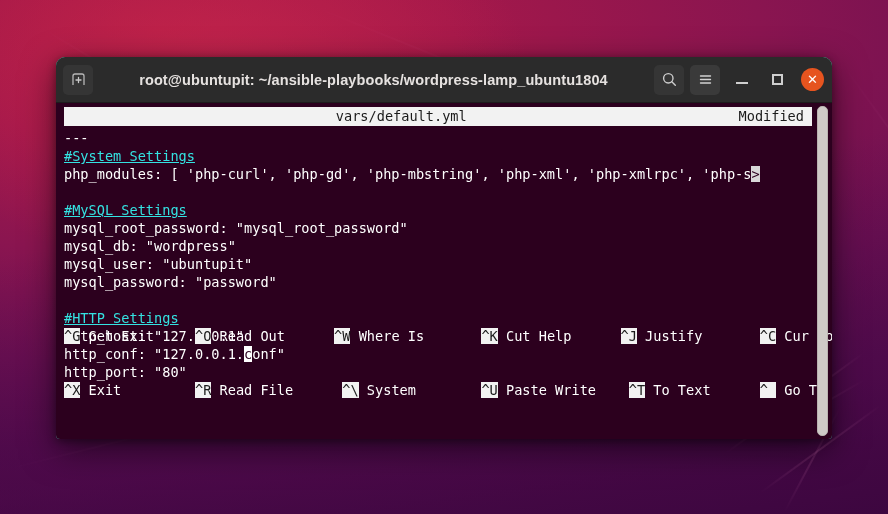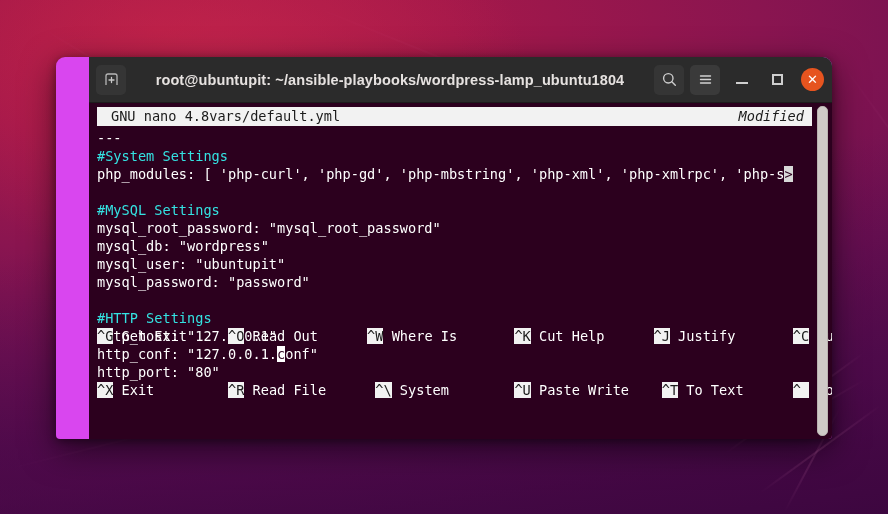--- a/index.html
+++ b/index.html
@@ -56,22 +56,21 @@
   
   #terminal-window {
     position: absolute;
     left: 56px;
     top: 57px;
     width: 776px;
     height: 382px;
     border-radius: 9px 9px 4px 4px;
     box-shadow: 0 10px 34px rgba(0,0,0,0.55), 0 2px 8px rgba(0,0,0,0.4);
     overflow: hidden;
-    background: #d946ef;
-    padding-left: 33px;
+    background: #5eead4;
   }
 
   
   #title-bar {
     height: 46px;
     background: #2b2b2b;
     border-bottom: 1px solid #1c1c1c;
     display: flex;
     align-items: center;
     padding: 0 8px 0 7px;
@@ -144,30 +143,30 @@
     background: #f2f2f2;
     color: #1b1b1b;
     height: 19px;
     line-height: 19px;
     margin: 4px 20px 0 8px;
     display: flex;
     font-size: 13.6px;
     white-space: pre;
   }
   #nano-header .nh-left   { flex: 0 0 auto; padding-left: 14px; }
-  #nano-header .nh-mid    { flex: 1 1 auto; }
-  #nano-header .nh-right  { flex: 0 0 auto; padding-right: 8px; font-style: italic; }
+  #nano-header .nh-mid    { flex: 1 1 auto; text-align: center; }
+  #nano-header .nh-right  { flex: 0 0 auto; padding-right: 8px; }
 
   
   #editor-area {
     padding: 3px 0 0 8px;
     white-space: pre;
   }
   .code-line { height: 18px; white-space: pre; }
-  .cmt   { color: #34e2e2; }
+  .cmt   { color: #34e2e2; text-decoration: underline; }
 
   .cursor {
     background: #ffffff;
     color: #2c001e;
   }
   .contmark {
     background: #d8d8d8;
     color: #2c001e;
   }
 
@@ -254,21 +253,20 @@
     </div>
 
     <div id="close-button">
       <span>✕</span>
     </div>
   </div>
 
   <div id="terminal-body">
 
     <div id="nano-header">
-      <span class="nh-left">GNU nano 4.8</span>
       <span class="nh-mid">vars/default.yml</span>
       <span class="nh-right">Modified</span>
     </div>
 
     <div id="editor-area"><div class="code-line"><span>---</span></div><div class="code-line"><span class="cmt">#System Settings</span></div><div class="code-line"><span>php_modules: [ 'php-curl', 'php-gd', 'php-mbstring', 'php-xml', 'php-xmlrpc', 'php-s</span><span class="contmark">&gt;</span></div><div class="code-line">&nbsp;</div><div class="code-line"><span class="cmt">#MySQL Settings</span></div><div class="code-line"><span>mysql_root_password: "mysql_root_password"</span></div><div class="code-line"><span>mysql_db: "wordpress"</span></div><div class="code-line"><span>mysql_user: "ubuntupit"</span></div><div class="code-line"><span>mysql_password: "password"</span></div><div class="code-line">&nbsp;</div><div class="code-line"><span class="cmt">#HTTP Settings</span></div><div class="code-line"><span>http_host: "127.0.0.1"</span></div><div class="code-line"><span>http_conf: "127.0.0.1.</span><span class="cursor">c</span><span>onf"</span></div><div class="code-line"><span>http_port: "80"</span></div></div>
 
     <div id="nano-shortcuts">
       <span class="sc-row" id="sc-row-1"><span class="key">^G</span><span> Get Exit     </span><span class="key">^O</span><span> Read Out      </span><span class="key">^W</span><span> Where Is       </span><span class="key">^K</span><span> Cut Help      </span><span class="key">^J</span><span> Justify       </span><span class="key">^C</span><span> Cur Pos</span></span>
       <span class="sc-row" id="sc-row-2"><span class="key">^X</span><span> Exit         </span><span class="key">^R</span><span> Read File      </span><span class="key">^\</span><span> System        </span><span class="key">^U</span><span> Paste Write    </span><span class="key">^T</span><span> To Text      </span><span class="key">^ </span><span> Go To Line</span></span>
     </div>

